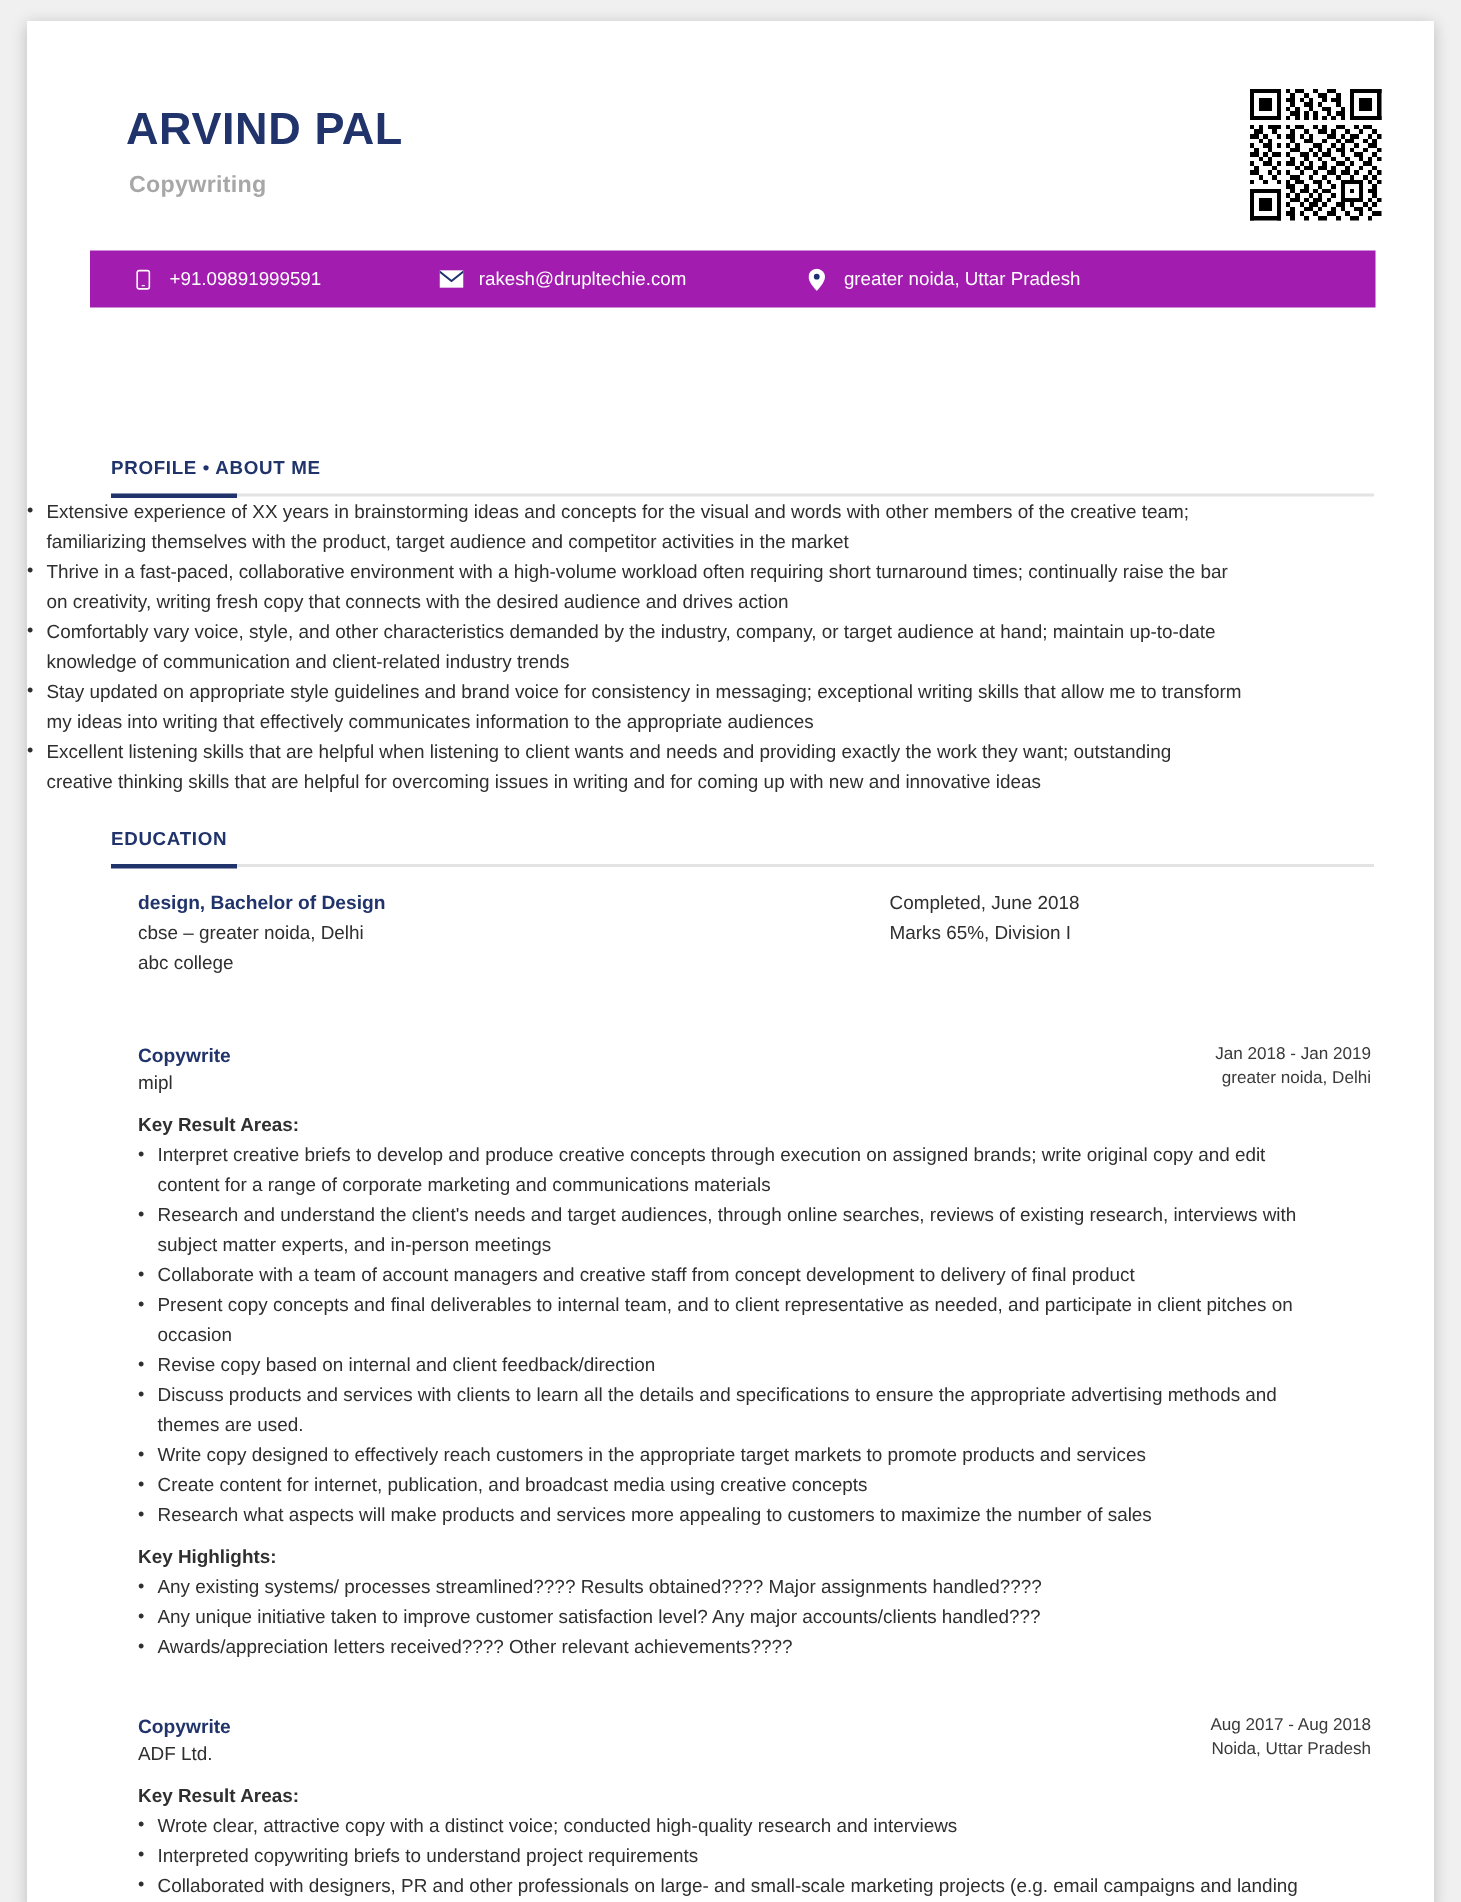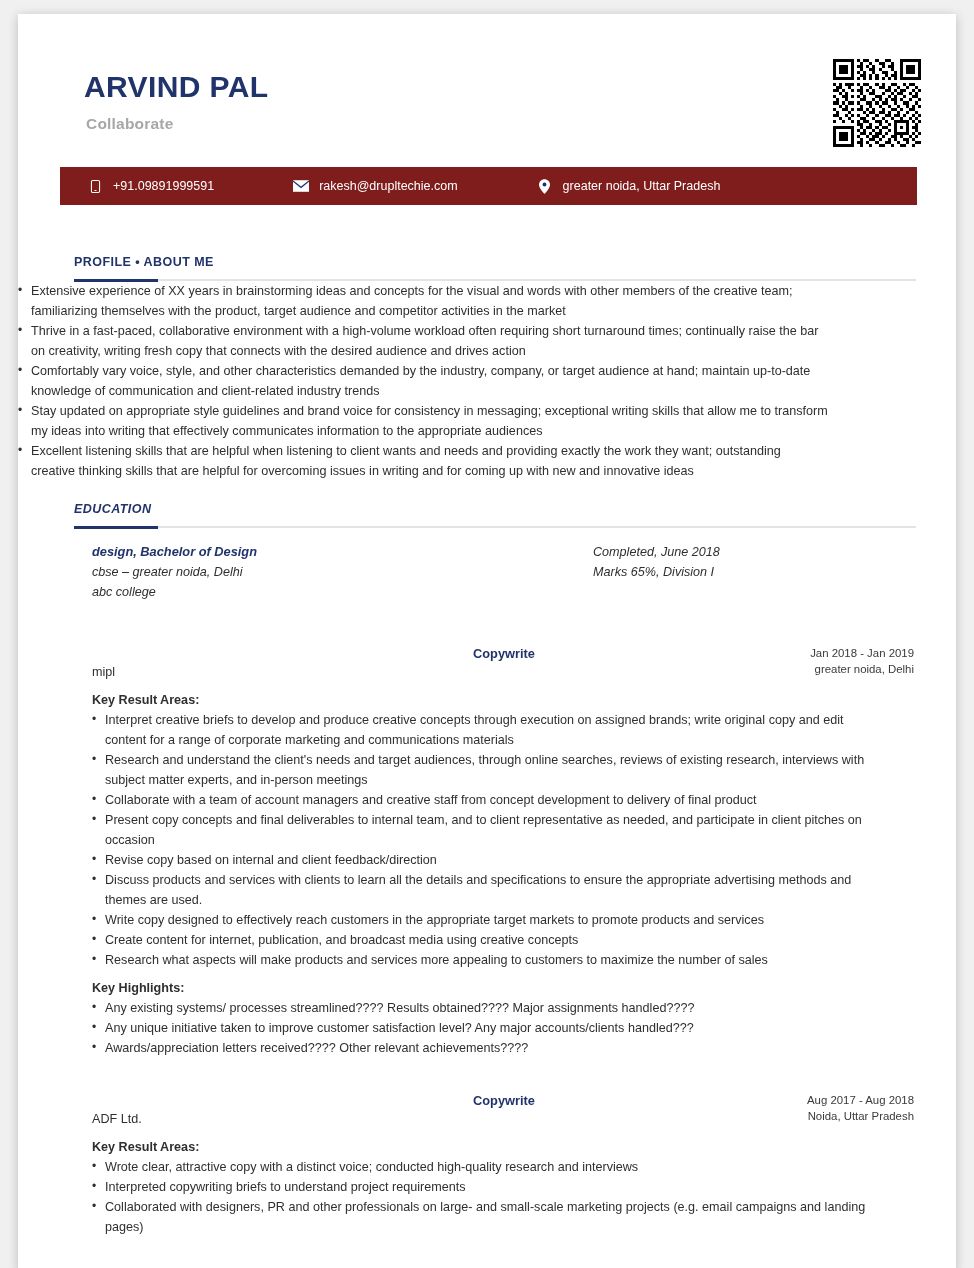--- a/index.html
+++ b/index.html
@@ -65,21 +65,21 @@
     height: 88px;
   }
 
   
   .contact-bar {
     position: absolute;
     left: 42px;
     top: 153px;
     width: 857px;
     height: 38px;
-    background: #7f1d1d;
+    background: #a21caf;
     display: flex;
     align-items: flex-end;
   }
   .contact-item {
     display: flex;
     align-items: center;
     height: 100%;
   }
   .contact-item .ci-icon {
     display: inline-flex;
@@ -203,21 +203,20 @@
   .job {
     position: relative;
     margin-left: 74px;
     width: 824px;
   }
   .job-title {
     font-size: 12.8px;
     font-weight: bold;
     color: #20336b;
     line-height: 19px;
-    text-align: center;
   }
   .job-company {
     font-size: 12.6px;
     color: #2f2f2f;
     line-height: 19px;
   }
   .job-meta {
     position: absolute;
     right: 2px;
     top: 1px;
@@ -249,21 +248,21 @@
   .hl-list li { line-height: 20px; margin-bottom: 0px; }
 </style>
 </head>
 <body>
 
 <div class="page-shadow">
 <div class="sheet">
 
   <div class="header">
     <div class="name">ARVIND PAL</div>
-    <div class="role">Collaborate</div>
+    <div class="role">Copywriting</div>
     <div class="qr">
       <svg viewBox="0 0 29 29" width="88" height="88" shape-rendering="crispEdges">
         <rect width="29" height="29" fill="#ffffff"></rect>
         <g fill="#000000">
 
           <rect x="0" y="0" width="7" height="1"></rect>
               <rect x="0" y="6" width="7" height="1"></rect>
           <rect x="0" y="0" width="1" height="7"></rect>
               <rect x="6" y="0" width="1" height="7"></rect>
           <rect x="2" y="2" width="3" height="3"></rect>
@@ -530,35 +529,35 @@
               <path d="M6 0 C2.7 0 0 2.7 0 6 C0 10.2 6 16 6 16 C6 16 12 10.2 12 6 C12 2.7 9.3 0 6 0 Z" fill="#ffffff"></path>
               <circle cx="6" cy="5.8" r="2.1" fill="#1d3170"></circle>
             </svg>
       </span>
       <span class="ci-text">greater noida, Uttar Pradesh</span>
     </div>
   </div>
 
   <div class="content">
 
-    <div class="section" style="padding-top:30px;margin-top:20px;">
+    <div class="section" style="padding-top:100px;">
       <div class="sec-head">
         <div class="sec-title">PROFILE • ABOUT ME</div>
         <div class="sec-rule"></div>
       </div>
       <ul class="blist profile-list">
         <li>Extensive experience of XX years in brainstorming ideas and concepts for the visual and words with other members of the creative team; familiarizing themselves with the product, target audience and competitor activities in the market</li>
         <li>Thrive in a fast-paced, collaborative environment with a high-volume workload often requiring short turnaround times; continually raise the bar on creativity, writing fresh copy that connects with the desired audience and drives action</li>
         <li>Comfortably vary voice, style, and other characteristics demanded by the industry, company, or target audience at hand; maintain up-to-date knowledge of communication and client-related industry trends</li>
         <li>Stay updated on appropriate style guidelines and brand voice for consistency in messaging; exceptional writing skills that allow me to transform my ideas into writing that effectively communicates information to the appropriate audiences</li>
         <li>Excellent listening skills that are helpful when listening to client wants and needs and providing exactly the work they want; outstanding creative thinking skills that are helpful for overcoming issues in writing and for coming up with new and innovative ideas</li>
       </ul>
     </div>
 
-    <div class="section" style="padding-top:21px;font-style:italic;">
+    <div class="section" style="padding-top:21px;">
       <div class="sec-head">
         <div class="sec-title">EDUCATION</div>
         <div class="sec-rule"></div>
       </div>
       <div class="edu-row">
         <div class="edu-left">
           <div class="edu-degree">design, Bachelor of Design</div>
           <div class="edu-line">cbse – greater noida, Delhi</div>
           <div class="edu-line">abc college</div>
         </div>

